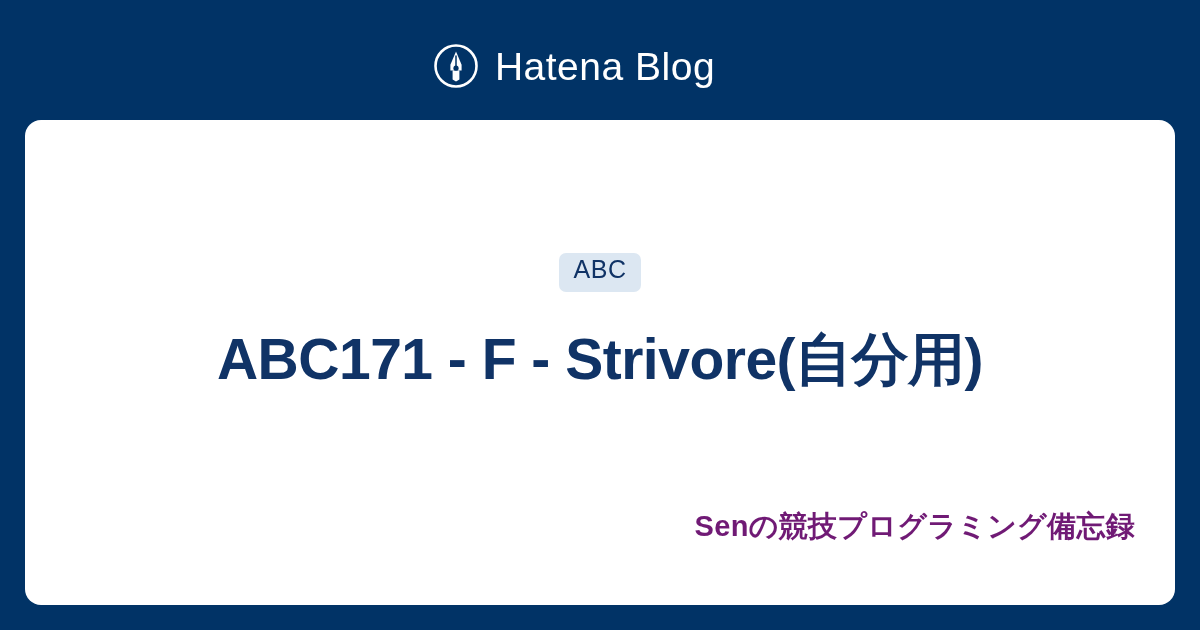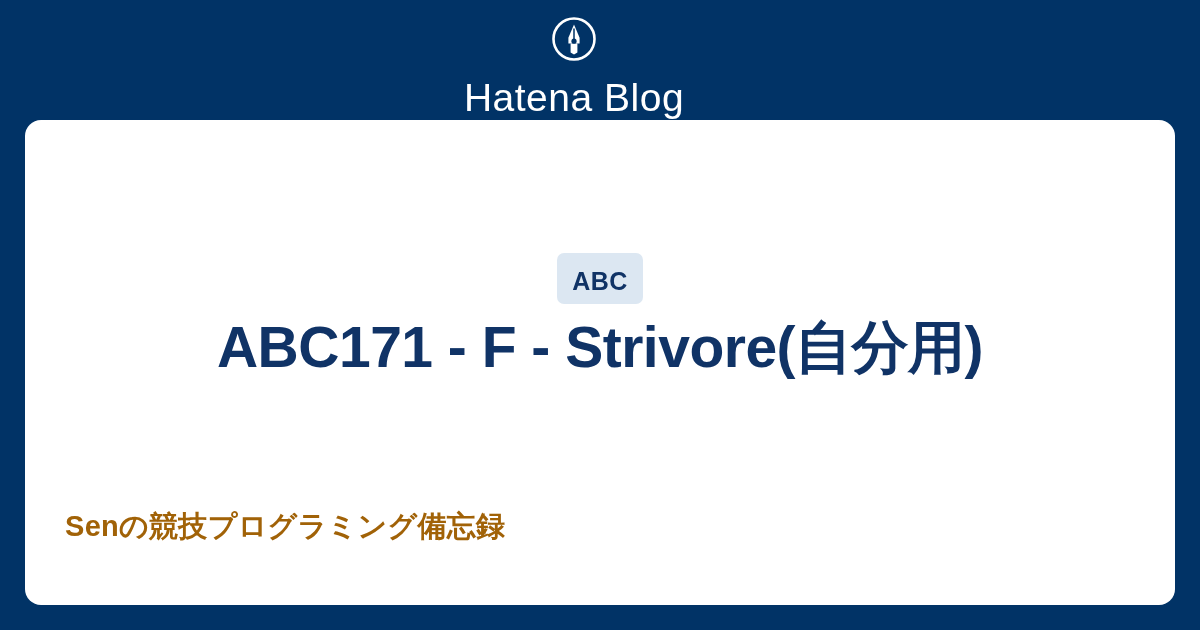--- a/index.html
+++ b/index.html
@@ -25,21 +25,20 @@
   .brand {
     position: absolute;
     left: 0;
     top: 36px;
     width: 1148px;
     height: 60px;
     display: flex;
     align-items: center;
     justify-content: center;
     gap: 16px;
-    flex-direction: column;
   }
   .brand-logo {
     width: 46px;
     height: 46px;
     flex: 0 0 46px;
     display: block;
   }
   .brand-name {
     color: #ffffff;
     font-size: 39px;
@@ -74,51 +73,51 @@
     width: 100%;
     display: flex;
     align-items: center;
     justify-content: center;
     gap: 18px;
   }
   .tag {
     background: #dce7f2;
     color: #103366;
     font-size: 25px;
-    font-weight: 700;
+    font-weight: 400;
     line-height: 1;
-    padding: 16px 15px 10px 15px;
+    padding: 4px 15px 10px 15px;
     border-radius: 7px;
     white-space: nowrap;
     letter-spacing: 0.5px;
   }
 
   
   .entry-title {
     position: absolute;
     left: 40px;
-    top: 192px;
+    top: 204px;
     width: 1070px;
     text-align: center;
     color: #103366;
     font-size: 57px;
     font-weight: 700;
     line-height: 1.25;
     letter-spacing: -0.5px;
     white-space: nowrap;
   }
 
   
   .blog-name {
     position: absolute;
     left: 40px;
     top: 388px;
     width: 1070px;
-    text-align: left;
-    color: #a16207;
+    text-align: right;
+    color: #701a75;
     font-size: 29px;
     font-weight: 700;
     line-height: 1.3;
     letter-spacing: 0.3px;
     white-space: nowrap;
   }
 </style>
 </head>
 <body>
 

